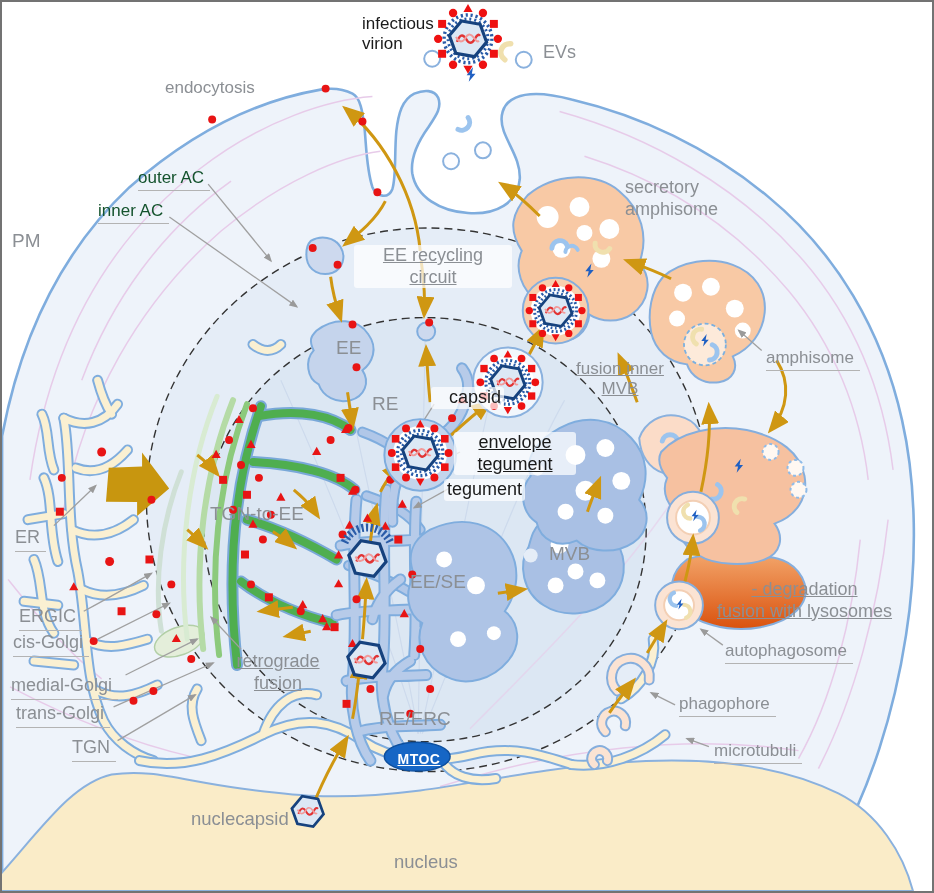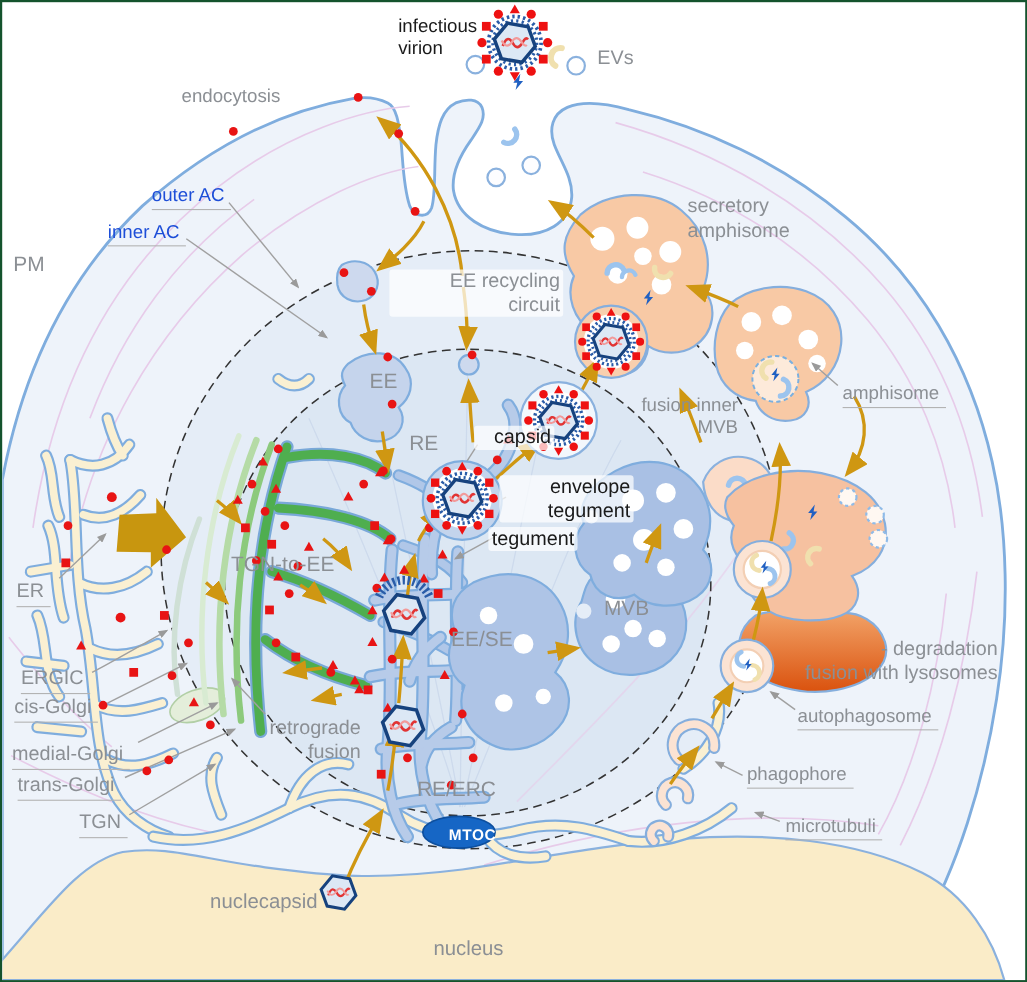--- a/index.html
+++ b/index.html
@@ -1,23 +1,23 @@
 <!DOCTYPE html>
 <html><head>
 <meta charset="utf-8">
 <style>
   html,body{margin:0;padding:0;background:#fff;}
-  #stage{position:relative;width:934px;height:893px;background:#fff;border:2px solid #14532d;
+  #stage{position:relative;width:934px;height:893px;background:#fff;border:2px solid #737373;
          box-sizing:border-box;overflow:hidden;font-family:"Liberation Sans",sans-serif;}
   #art{position:absolute;left:0;top:0;}
   .lbl{position:absolute;color:#8b8f94;font-size:18px;line-height:1.2;white-space:nowrap;}
   .lbl .ln{display:block;}
-  .blue{color:#1d4ed8;}
+  .blue{color:#14532d;}
   .black{color:#1a1a1a;}
-  .center{text-align:right;}
+  .center{text-align:center;text-decoration:underline;}
   .u{border-bottom:1.5px solid #b3b3b3;padding:0 6px 2px 0;}
   .bg{background:rgba(255,255,255,.72);padding:0 3px;border-radius:3px;white-space:normal;}
   .s17{font-size:17px;}
   .s19{font-size:19px;}
   .mtoc{color:#fff;font-weight:bold;font-size:14px;letter-spacing:.5px;}
 </style>
 </head>
 <body>
 
 <div id="stage">

